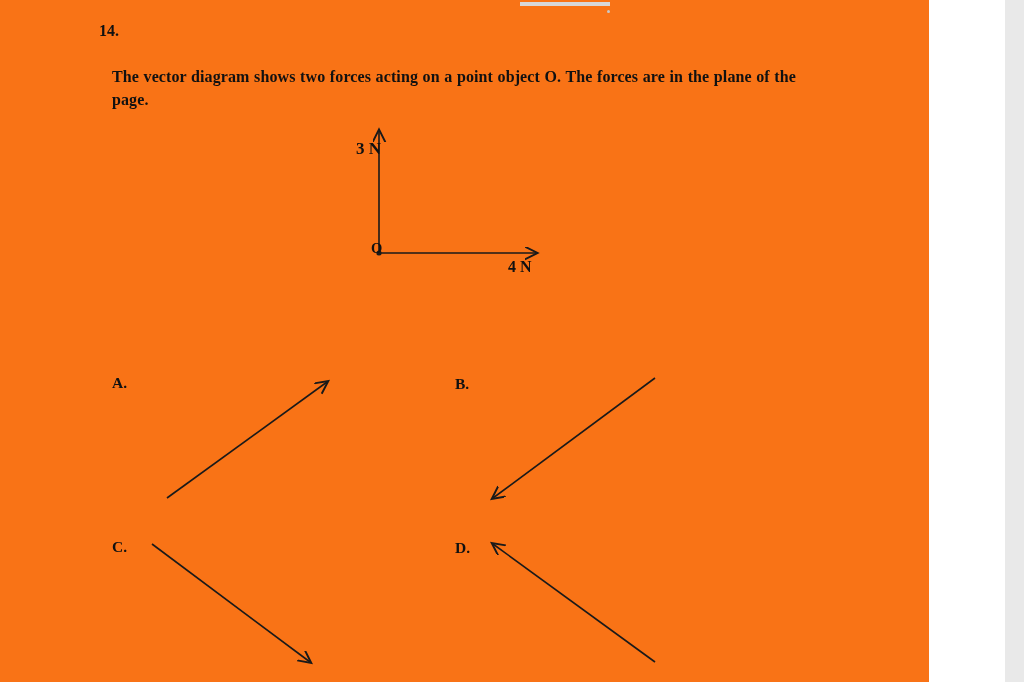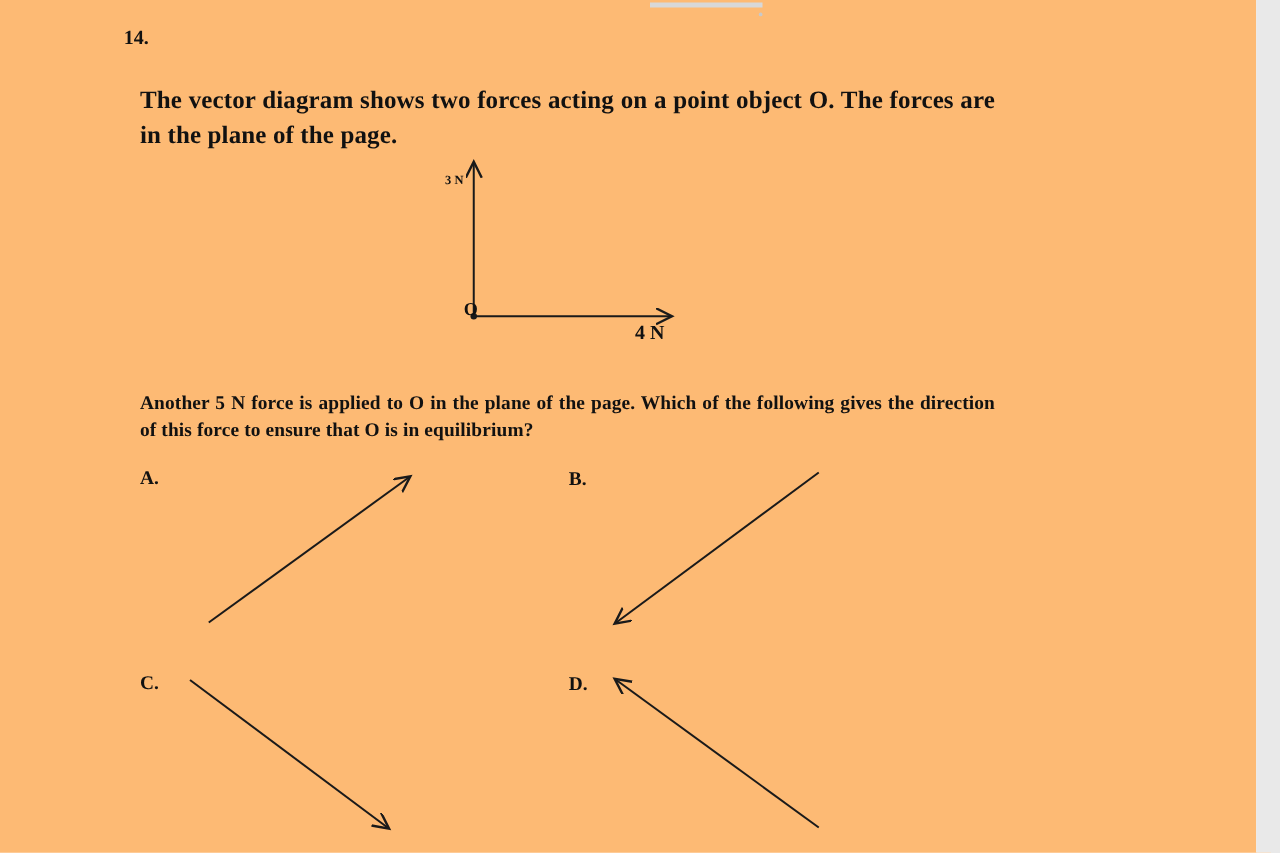--- a/index.html
+++ b/index.html
@@ -11,23 +11,24 @@
     height: 682px;
     background: #ffffff;
     font-family: "Liberation Serif", serif;
     color: #111111;
     overflow: hidden;
     position: relative;
   }
   .page {
     position: absolute;
     left: 0; top: 0;
-    width: 1005px;
+    width: 888px;
     height: 682px;
-    background: #fdba74;
+    background: #f97316;
+    padding-left: 41px;
   }
   .right-margin {
     position: absolute;
     left: 1005px; top: 0;
     width: 19px;
     height: 682px;
     background: #e9e9e9;
   }
   .faint-top {
     position: absolute;
@@ -45,21 +46,21 @@
   .qnum {
     position: absolute;
     left: 99px; top: 22px;
     font-size: 16px;
     font-weight: bold;
   }
   .stem {
     position: absolute;
     left: 112px; top: 66px;
     width: 684px;
-    font-size: 20px;
+    font-size: 16px;
     font-weight: bold;
     line-height: 1.42;
     text-align: justify;
     letter-spacing: 0.1px;
   }
   .stem2 {
     position: absolute;
     left: 112px; top: 312px;
     width: 684px;
     font-size: 15.5px;
@@ -70,21 +71,21 @@
   }
   
   .diagram {
     position: absolute;
     left: 340px; top: 125px;
     width: 230px; height: 150px;
   }
   .label-3n {
     position: absolute;
     left: 356px; top: 139px;
-    font-size: 10px;
+    font-size: 17px;
     font-weight: bold;
   }
   .label-4n {
     position: absolute;
     left: 508px; top: 258px;
     font-size: 16px;
     font-weight: bold;
   }
   .label-o {
     position: absolute;
@@ -131,21 +132,20 @@
 
       <line class="arrowline" x1="39" y1="128" x2="196" y2="128" stroke-width="1.6" marker-end="url(#ah)"></line>
 
       <circle cx="39" cy="128" r="2.6" fill="#1a1a1a"></circle>
     </svg>
   </div>
   <div class="label-3n">3 N</div>
   <div class="label-4n">4 N</div>
   <div class="label-o">O</div>
 
-  <div class="stem2">Another 5 N force is applied to O in the plane of the page.  Which of the following gives the direction of this force to ensure that O is in equilibrium?</div>
 
   <div class="opt-label optA">A.</div>
   <div class="opt-label optB">B.</div>
   <div class="opt-label optC">C.</div>
   <div class="opt-label optD">D.</div>
 
   <svg style="position:absolute; left:155px; top:370px;" width="200" height="140" viewBox="0 0 200 140">
     <defs>
       <marker id="ah2" markerWidth="10" markerHeight="10" refX="7" refY="4" orient="auto">
         <path d="M0,0 L8,4 L0,8" fill="none" stroke="#1a1a1a" stroke-width="1.2"></path>

